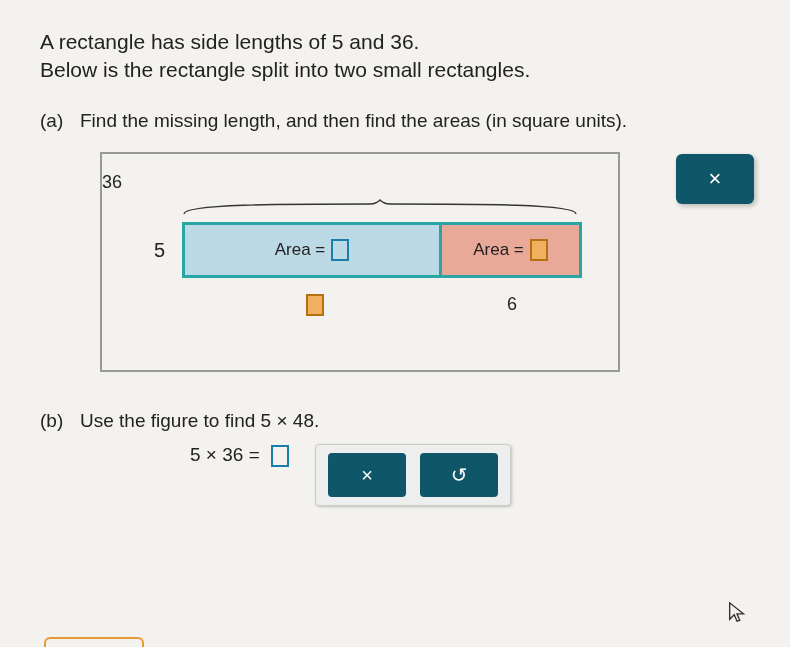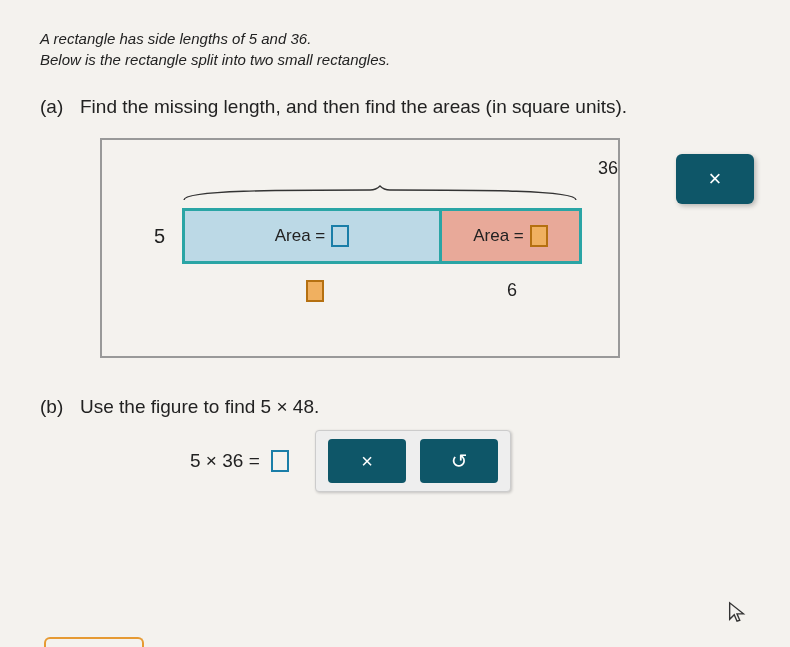--- a/index.html
+++ b/index.html
@@ -5,34 +5,34 @@
     * { box-sizing: border-box; margin: 0; padding: 0; }
     body {
       width: 790px;
       height: 647px;
       background: #f4f2ee;
       font-family: Arial, Helvetica, sans-serif;
       color: #222;
       position: relative;
       padding: 30px 40px;
     }
-    .intro-line { font-size: 15px; margin-bottom: 4px; font-style: italic; }
+    .intro-line { font-size: 21px; margin-bottom: 4px; }
     .part-row { display: flex; margin-top: 28px; font-size: 19px; }
     .part-label { width: 40px; }
     .part-text { flex: 1; }
     .diagram-frame {
       margin: 20px 0 0 60px;
       width: 520px;
       height: 220px;
       border: 2px solid #999;
       position: relative;
     }
     .top-label {
       position: absolute; top: 18px; left: 0; right: 0;
-      text-align: right; font-size: 18px;
+      text-align: left; font-size: 18px;
     }
     .brace {
       position: absolute; top: 44px; left: 80px; right: 40px; height: 18px;
     }
     .brace svg { width: 100%; height: 100%; }
     .rect-group {
       position: absolute; top: 68px; left: 80px;
       display: flex; align-items: center;
     }
     .left-label {
@@ -74,21 +74,21 @@
       font-size: 22px;
       box-shadow: 2px 2px 5px rgba(0,0,0,0.25);
       cursor: pointer;
     }
     .part-b-content {
       margin-top: 38px;
     }
     .equation-row {
       margin-left: 150px;
       margin-top: 12px;
-      display: flex; align-items: center; gap: 26px;
+      display: flex; gap: 26px;
       font-size: 19px;
     }
     .btn-group {
       background: #eee; border: 1px solid #ccc; border-radius: 4px;
       padding: 8px 12px; display: flex; gap: 14px;
       box-shadow: 1px 1px 3px rgba(0,0,0,0.2);
     }
     .small-btn {
       width: 78px; height: 44px;
       background: #0e5668; color: #fff;

